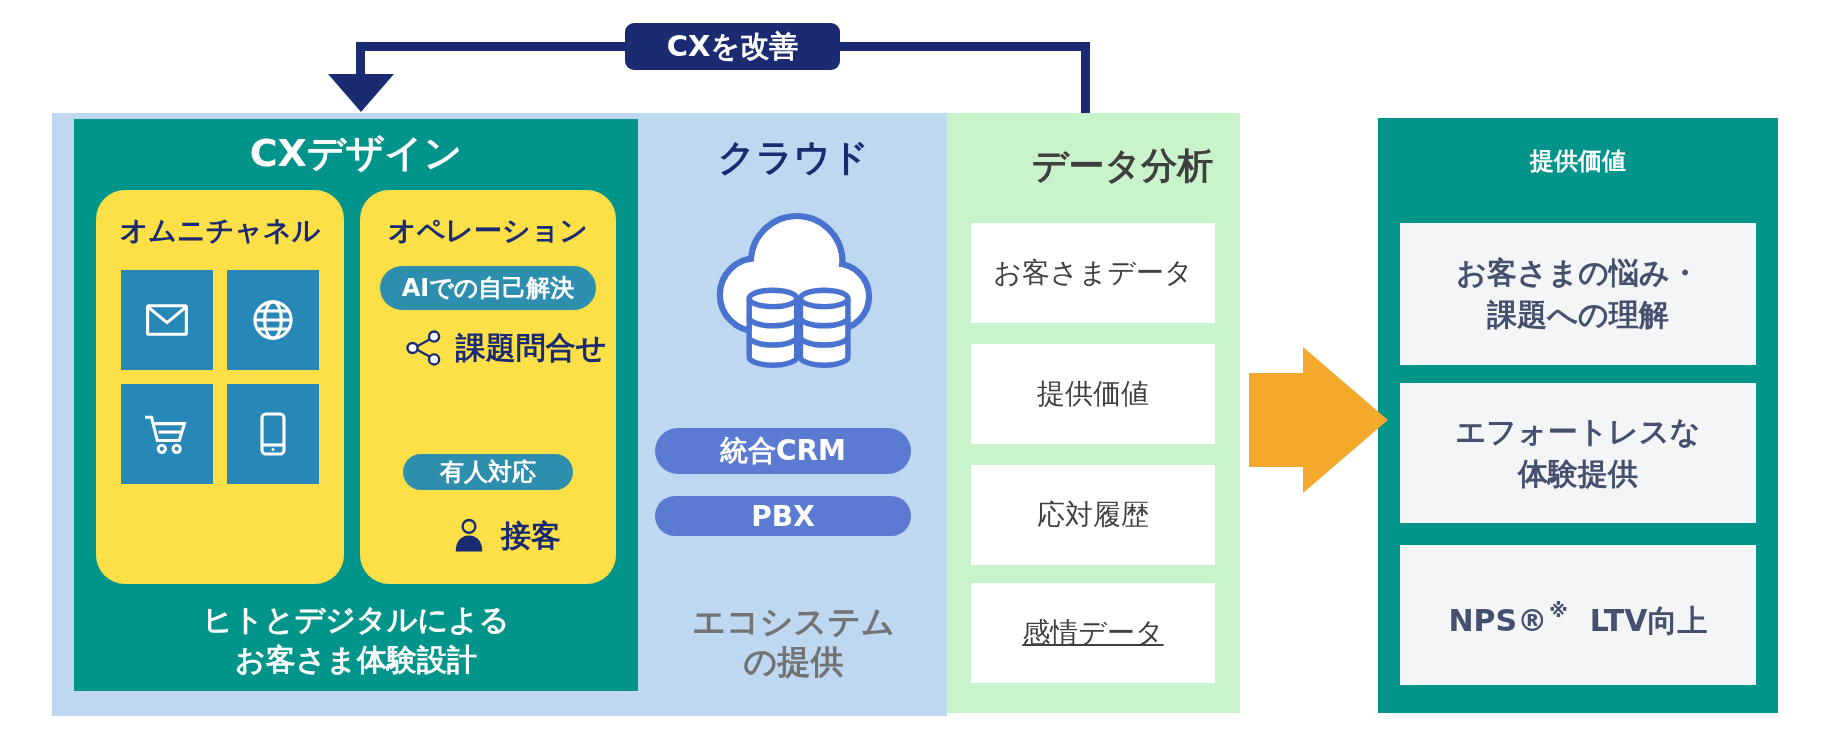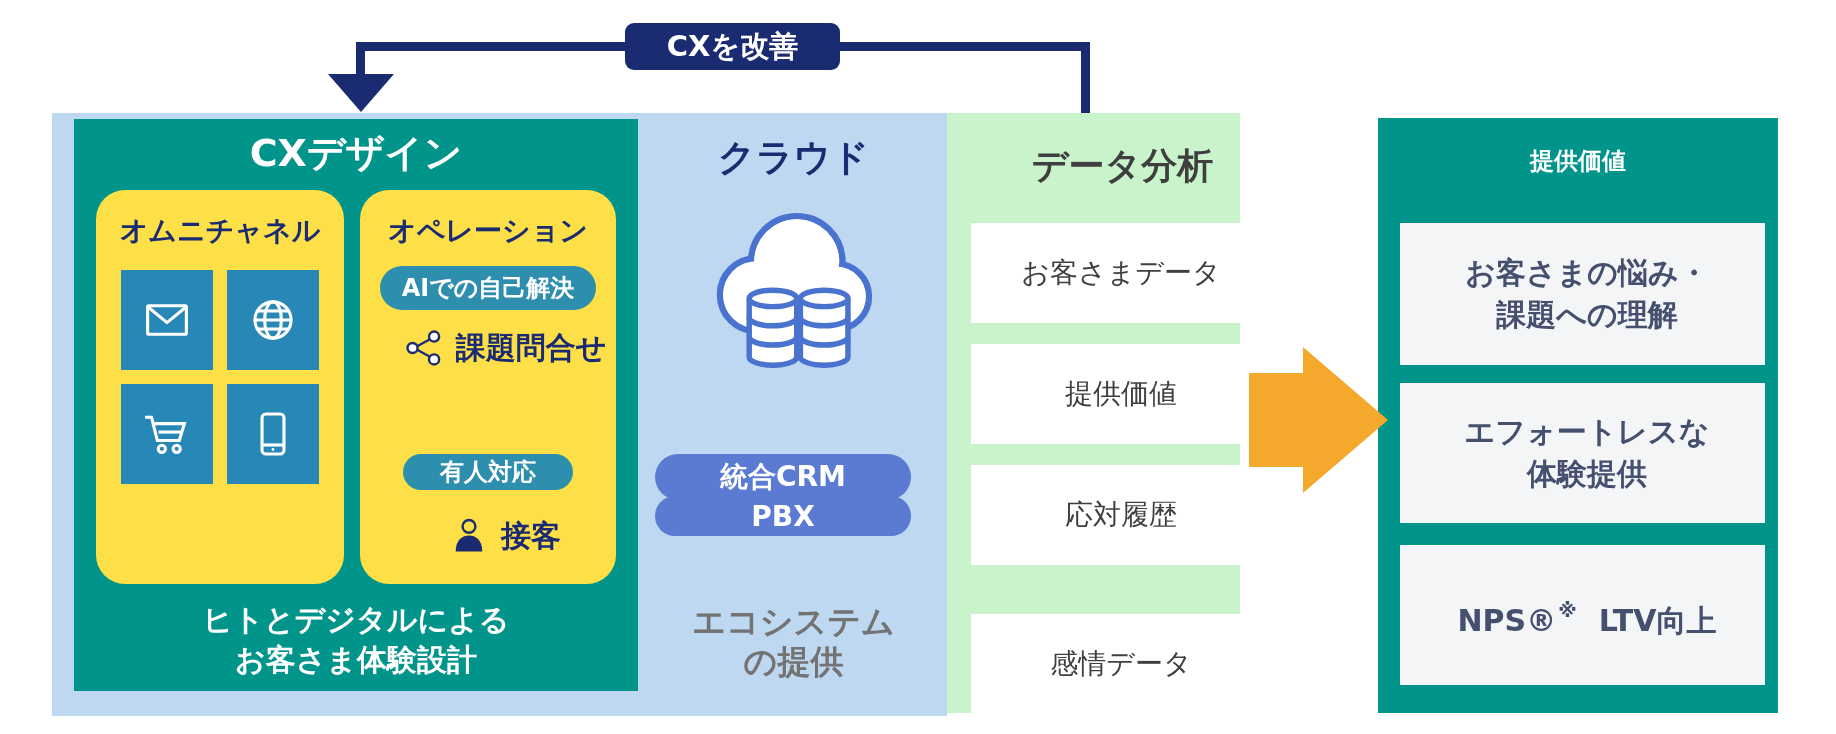--- a/index.html
+++ b/index.html
@@ -48,43 +48,43 @@
   .row-service{top:324px;}
   .icon-row svg{width:44px;height:44px;}
   .cx-caption{left:74px;top:600px;width:564px;text-align:center;color:#fff;
     font-size:30px;font-weight:bold;line-height:40px;}
 
   
   .cloud-title{left:640px;top:133px;width:307px;text-align:center;color:#1b2b72;
     font-size:37px;font-weight:bold;}
   .cloud-icon{left:698px;top:203px;width:192px;height:178px;}
   .pill-indigo{background:#5b7ad2;border-radius:23px;color:#fff;font-size:28px;font-weight:bold;}
-  .pill-crm{left:655px;top:454px;width:256px;height:46px;text-align:right;}
+  .pill-crm{left:655px;top:428px;width:256px;height:46px;text-align:right;}
   .pill-pbx{left:655px;top:496px;width:256px;height:40px;}
   .cloud-caption{left:640px;top:602px;width:307px;text-align:center;color:#737373;
     font-size:33px;font-weight:bold;line-height:40px;}
 
   
   .analysis-title{left:976px;top:142px;width:293px;text-align:center;color:#3f3f3f;
     font-size:36px;font-weight:bold;}
   .analysis-box{left:971px;width:244px;height:100px;background:#fff;color:#3f3f3f;
-    font-size:28px;font-weight:500;padding-left:28px;}
-  .abox-0{top:223px;} .abox-1{top:344px;} .abox-2{top:465px;} .abox-3{top:614px;}
+    font-size:28px;font-weight:500;}
+  .abox-0{top:223px;} .abox-1{top:344px;} .abox-2{top:465px;} .abox-3{top:583px;text-decoration:underline;}
 
   
   .orange-body{left:1249px;top:373px;width:54px;height:94px;background:#f4a82c;}
   .orange-head{left:1303px;top:347px;width:0;height:0;
     border-top:73px solid transparent;border-bottom:73px solid transparent;
     border-left:85px solid #f4a82c;}
 
   
   .value-title{left:1378px;top:145px;width:400px;text-align:center;color:#fff;
     font-size:24px;font-weight:bold;}
   .value-box{left:1400px;width:356px;background:#f4f5f7;color:#44506e;
-    font-size:30px;font-weight:bold;line-height:42px;text-align:center;padding-left:9px;}
+    font-size:30px;font-weight:bold;line-height:42px;text-align:center;}
   .vbox-0{top:223px;height:142px;} .vbox-1{top:383px;height:140px;} .vbox-2{top:545px;height:140px;}
   .nps-note{font-size:19px;vertical-align:14px;margin-left:2px;}
   .nps-rest{margin-left:22px;}
 </style>
 </head>
 <body>
 
 <div id="canvas">
 
   <div class="abs navy loop-hline"></div>

